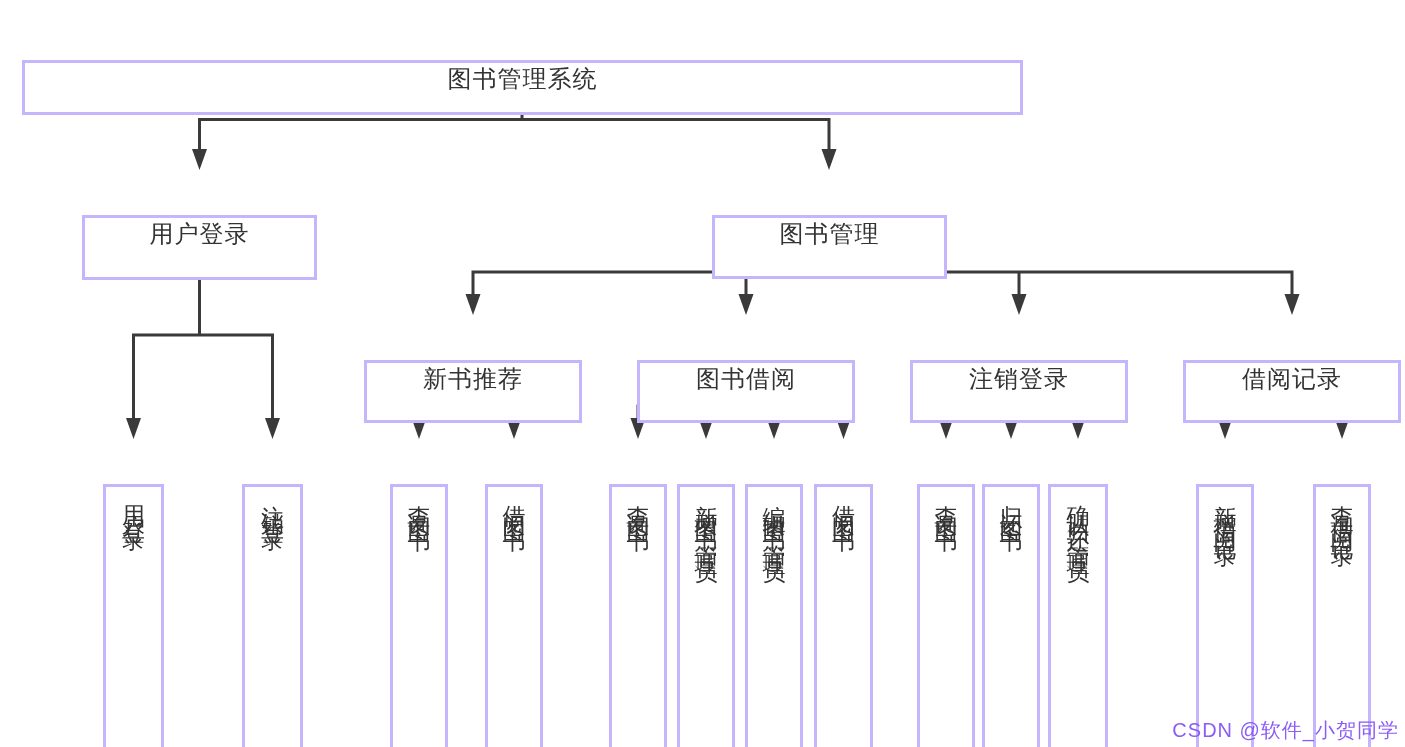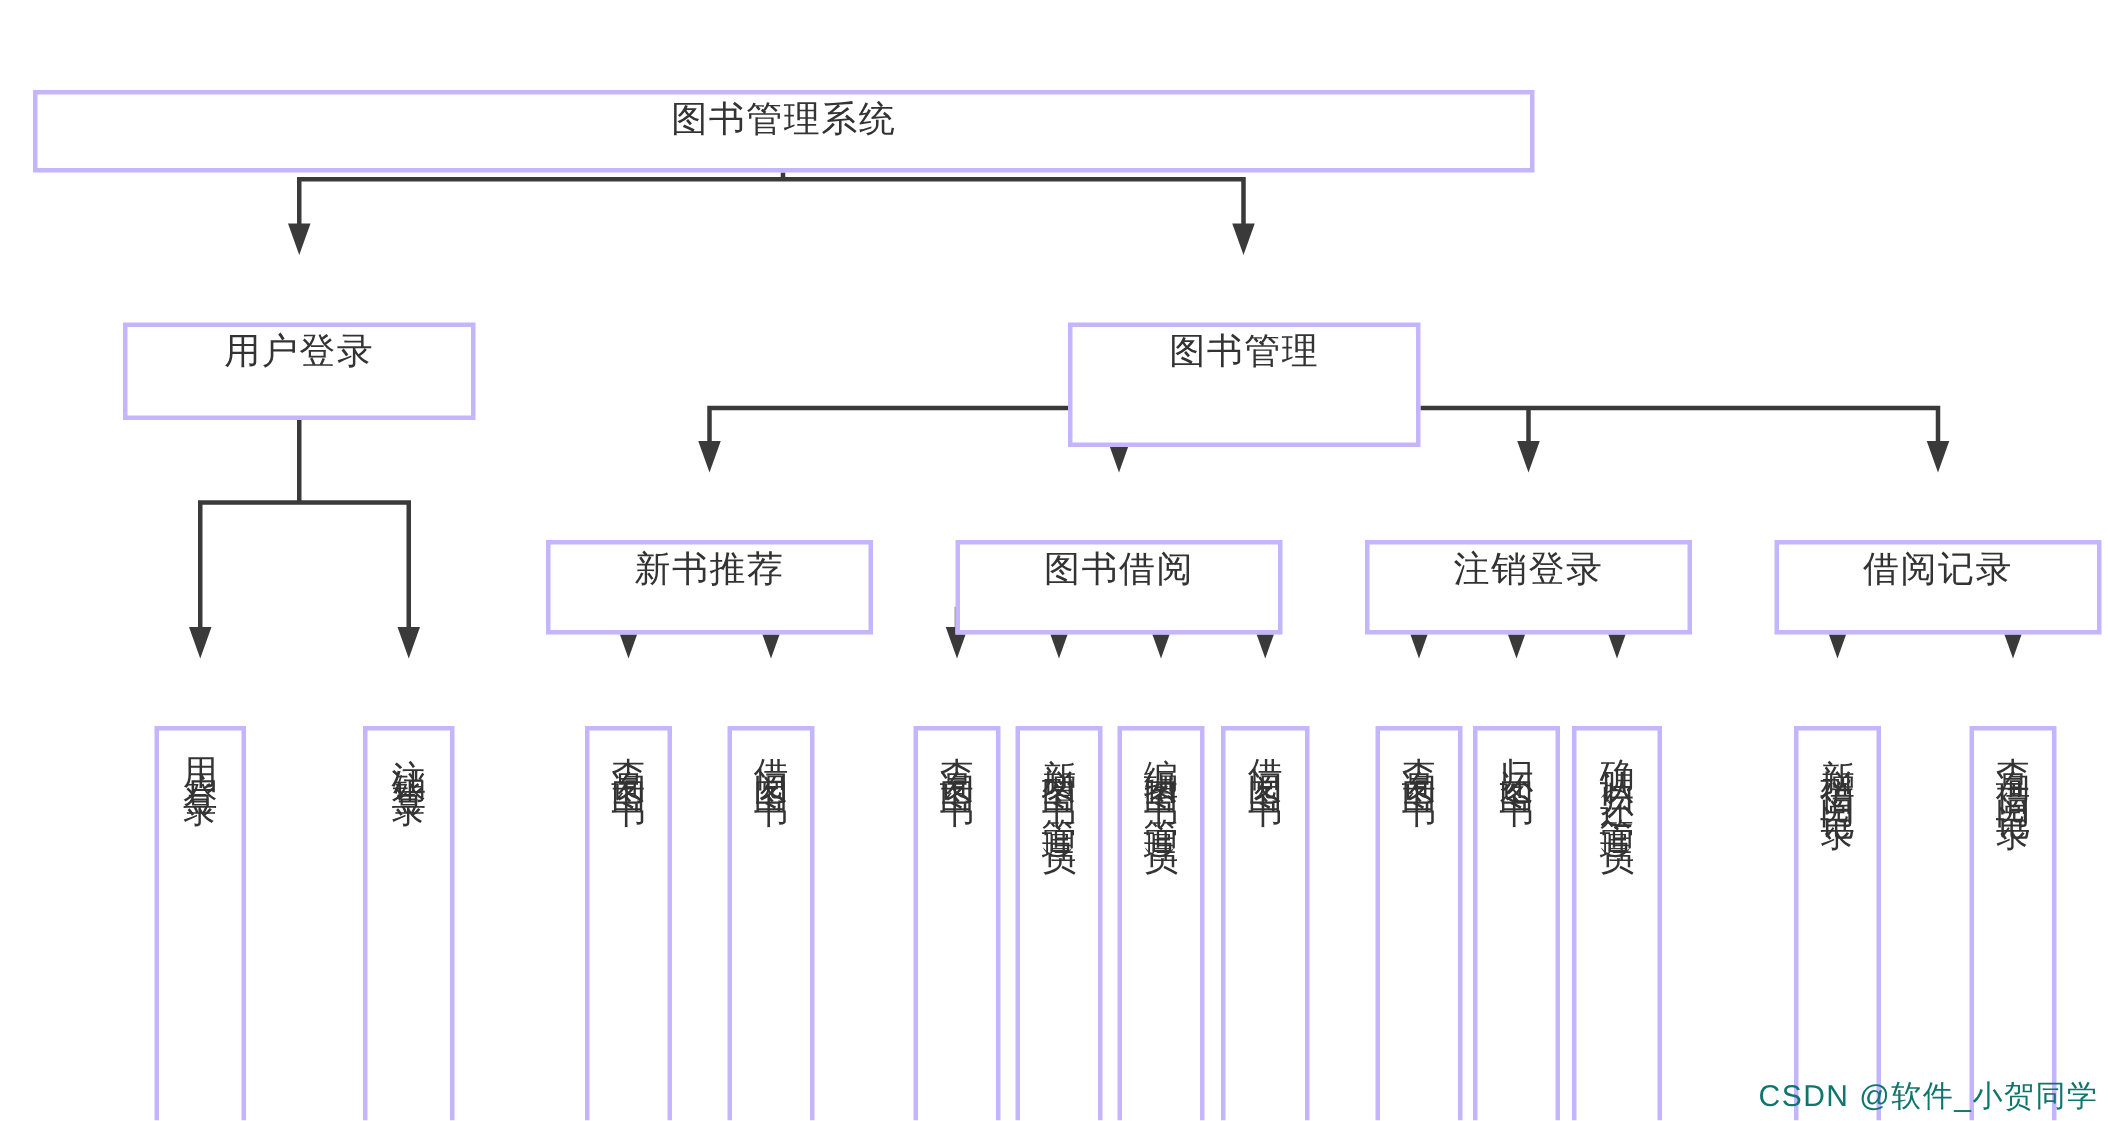--- a/index.html
+++ b/index.html
@@ -29,21 +29,21 @@
     letter-spacing:8px;
     font-size:23px;
     line-height:1;
     white-space:nowrap;
   }
   .root-node{font-size:24px;}
   .watermark{
     position:absolute;
     right:6px;bottom:3px;
     font-size:20px;
-    color:#0f766e;
+    color:#8b5cf6;
     letter-spacing:1px;
     z-index:3;
   }
 </style>
 </head>
 <body>
 
 <div class="canvas">
 
   <svg class="connectors" width="1405" height="747" viewBox="0 0 1405 747">
@@ -89,21 +89,21 @@
     </g>
   </svg>
 
   <div class="node h-node root-node" style="left:22px;top:13px;width:1001px;height:55px;">
     <span>图书管理系统</span>
   </div>
 
   <div class="node h-node" style="left:82px;top:168px;width:235px;height:65px;">
     <span>用户登录</span>
   </div>
-  <div class="node h-node" style="left:712px;top:168px;width:235px;height:83px;">
+  <div class="node h-node" style="left:712px;top:168px;width:235px;height:64px;">
     <span>图书管理</span>
   </div>
 
   <div class="node h-node" style="left:637px;top:313px;width:218px;height:63px;">
     <span>图书借阅</span>
   </div>
   <div class="node h-node" style="left:364px;top:313px;width:218px;height:63px;">
     <span>新书推荐</span>
   </div>
   <div class="node h-node" style="left:910px;top:313px;width:218px;height:63px;">

